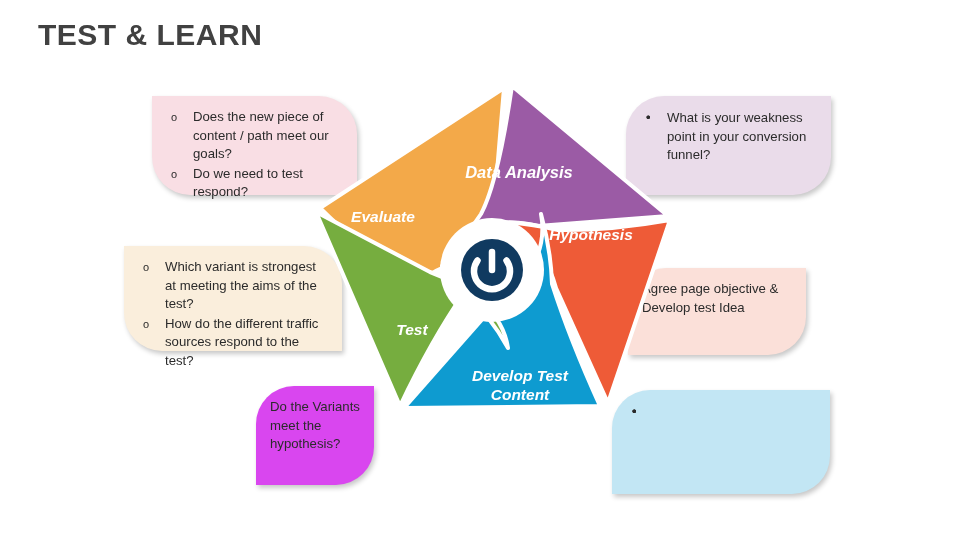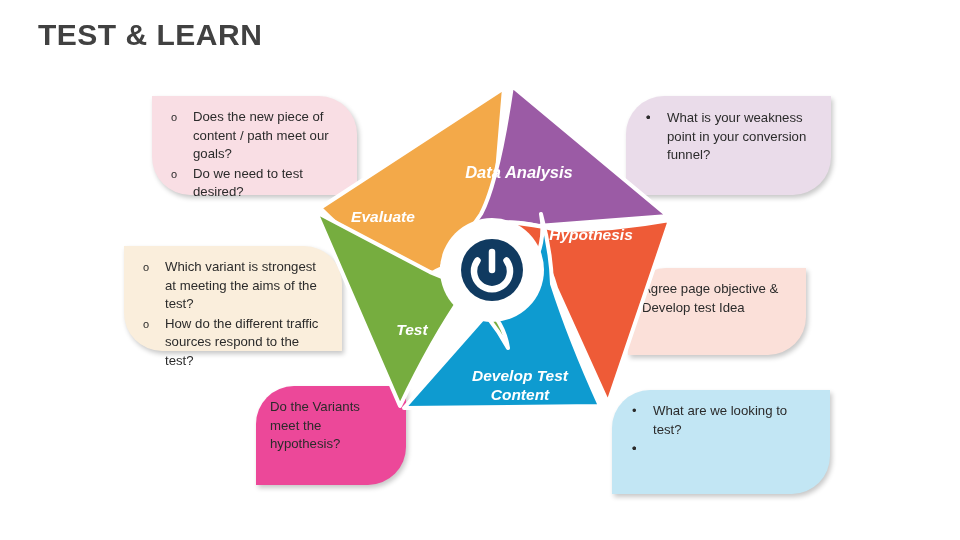--- a/index.html
+++ b/index.html
@@ -78,22 +78,22 @@
     left: 124px; top: 246px; width: 218px; height: 105px;
     background: #FAEEDC;
     border-radius: 0 38px 0 38px;
   }
   #callout-agree {
     left: 628px; top: 268px; width: 178px; height: 87px;
     background: #FBE0D9;
     border-radius: 38px 0 38px 0;
   }
   #callout-variants {
-    left: 256px; top: 386px; width: 150px; height: 99px;
-    background: #ec4899;
+    left: 256px; top: 386px; width: 118px; height: 99px;
+    background: #d946ef;
     border-radius: 38px 0 38px 0;
   }
   #callout-kpi {
     left: 612px; top: 390px; width: 218px; height: 104px;
     background: #C2E6F4;
     border-radius: 38px 0 38px 0;
   }
 
   
   #pinwheel {
@@ -117,21 +117,21 @@
 <div id="page-title">TEST &amp; LEARN</div>
 
 <div class="callout" id="callout-evaluate">
   <ul>
     <li class="hollow">
       <span class="bullet">o</span>
       <span>Does the new piece of content / path meet our goals?</span>
     </li>
     <li class="hollow">
       <span class="bullet">o</span>
-      <span>Do we need to test desired?</span>
+      <span>Do we need to test respond?</span>
     </li>
   </ul>
 </div>
 
 <div class="callout" id="callout-hypothesis">
   <ul>
     <li>
       <span class="bullet">•</span>
     </li>
     <li>
@@ -159,21 +159,20 @@
 </div>
 
 <div class="callout" id="callout-variants">
   <p class="plain">Do the Variants meet the hypothesis?</p>
 </div>
 
 <div class="callout" id="callout-kpi">
   <ul>
     <li>
       <span class="bullet">•</span>
-      <span>What are we looking to test?</span>
     </li>
     <li>
       <span class="bullet">•</span>
     </li>
     <li>
       <span class="bullet">•</span>
     </li>
   </ul>
 </div>
 

